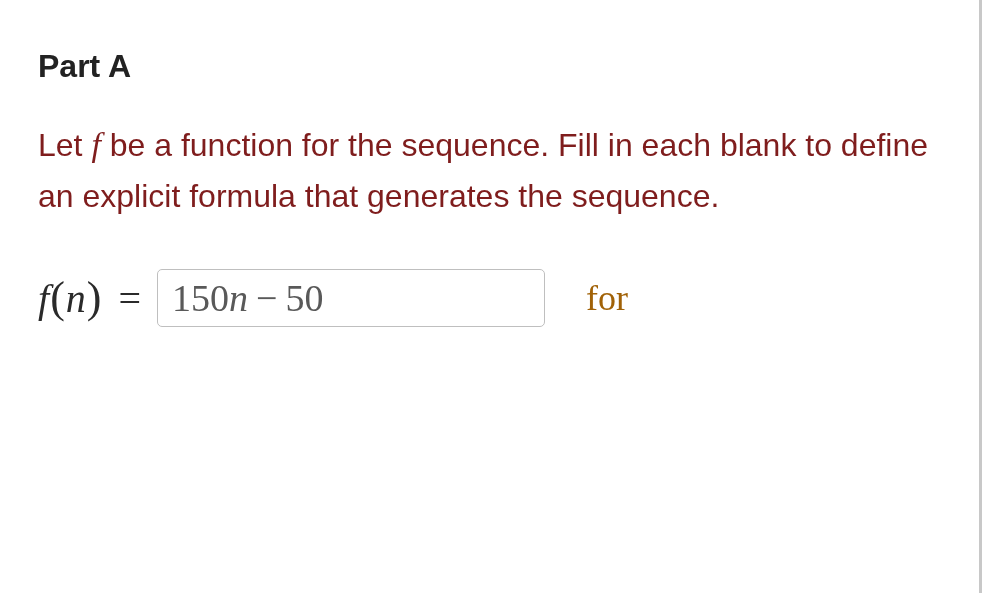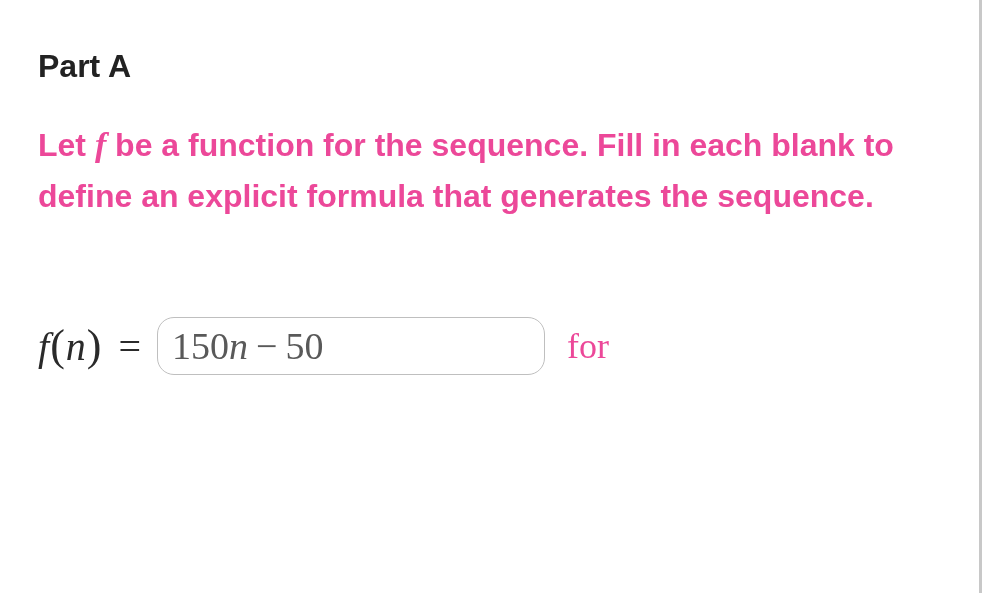--- a/index.html
+++ b/index.html
@@ -22,24 +22,24 @@
       position: relative;
     }
     .part-title {
       font-weight: bold;
       font-size: 32px;
       color: #222222;
       margin-bottom: 34px;
     }
     .instructions {
       font-size: 32px;
-      color: #ec4899;
+      color: #7f1d1d;
       line-height: 1.55;
-      margin-bottom: 96px;
-      font-weight: 700;
+      margin-bottom: 48px;
+      font-weight: 400;
     }
     .math-var {
       font-family: 'Times New Roman', Times, serif;
       font-style: italic;
       font-size: 34px;
     }
     .formula-row {
       display: flex;
       align-items: center;
       gap: 8px;
@@ -57,21 +57,21 @@
       font-size: 44px;
       line-height: 1;
       padding: 0 1px;
     }
     .eq {
       font-style: normal;
       margin: 0 8px;
     }
     .input-box {
       border: 1.5px solid #bfbfbf;
-      border-radius: 17px;
+      border-radius: 5px;
       background: #ffffff;
       height: 58px;
       display: flex;
       align-items: center;
       padding: 0 14px;
       font-family: 'Times New Roman', Times, serif;
       font-size: 38px;
       color: #595959;
     }
     .input-box.formula {
@@ -86,22 +86,22 @@
     .input-formula-val {
       font-style: italic;
     }
     .input-formula-val .op {
       font-style: normal;
       margin: 0 8px;
     }
     .for-label {
       font-style: normal;
       font-size: 36px;
-      margin: 0 12px 0 14px;
-      color: #ec4899;
+      margin: 0 12px 0 33px;
+      color: #a16207;
       text-align: right;
     }
     .geq {
       font-style: normal;
       margin: 0 8px;
     }
     .cond-n {
       font-style: italic;
     }
   </style>

